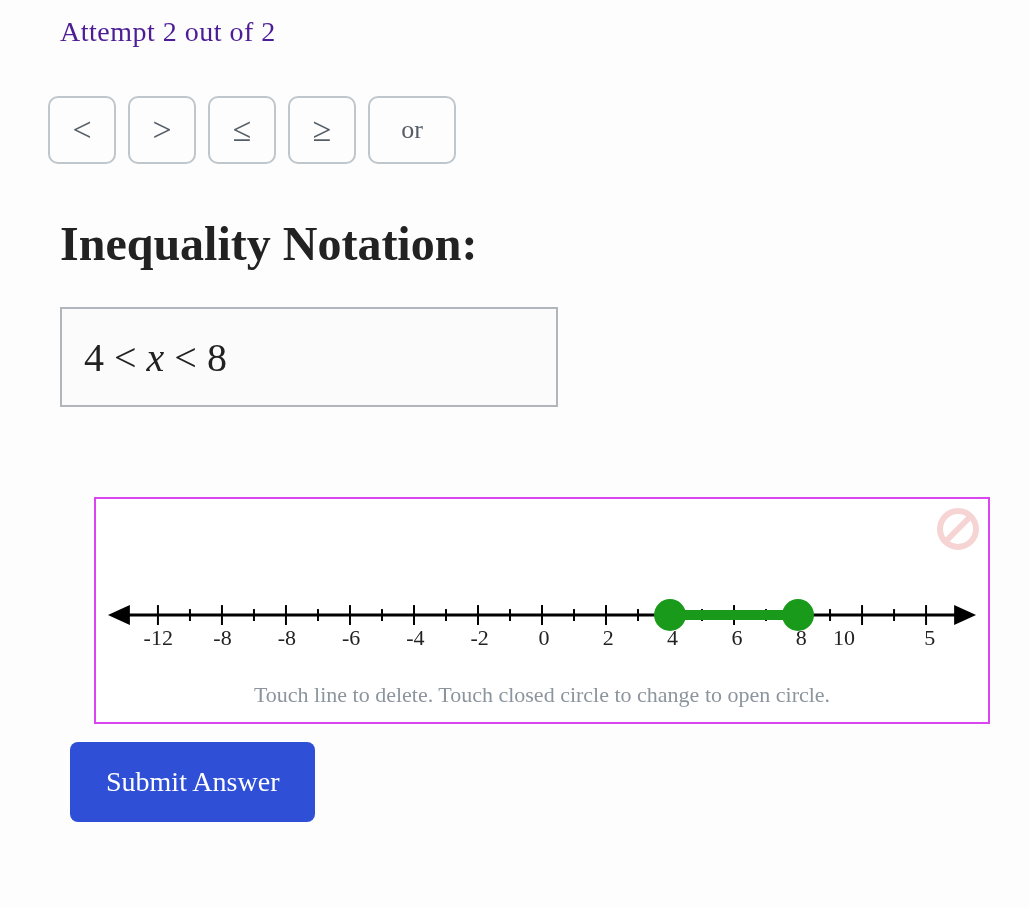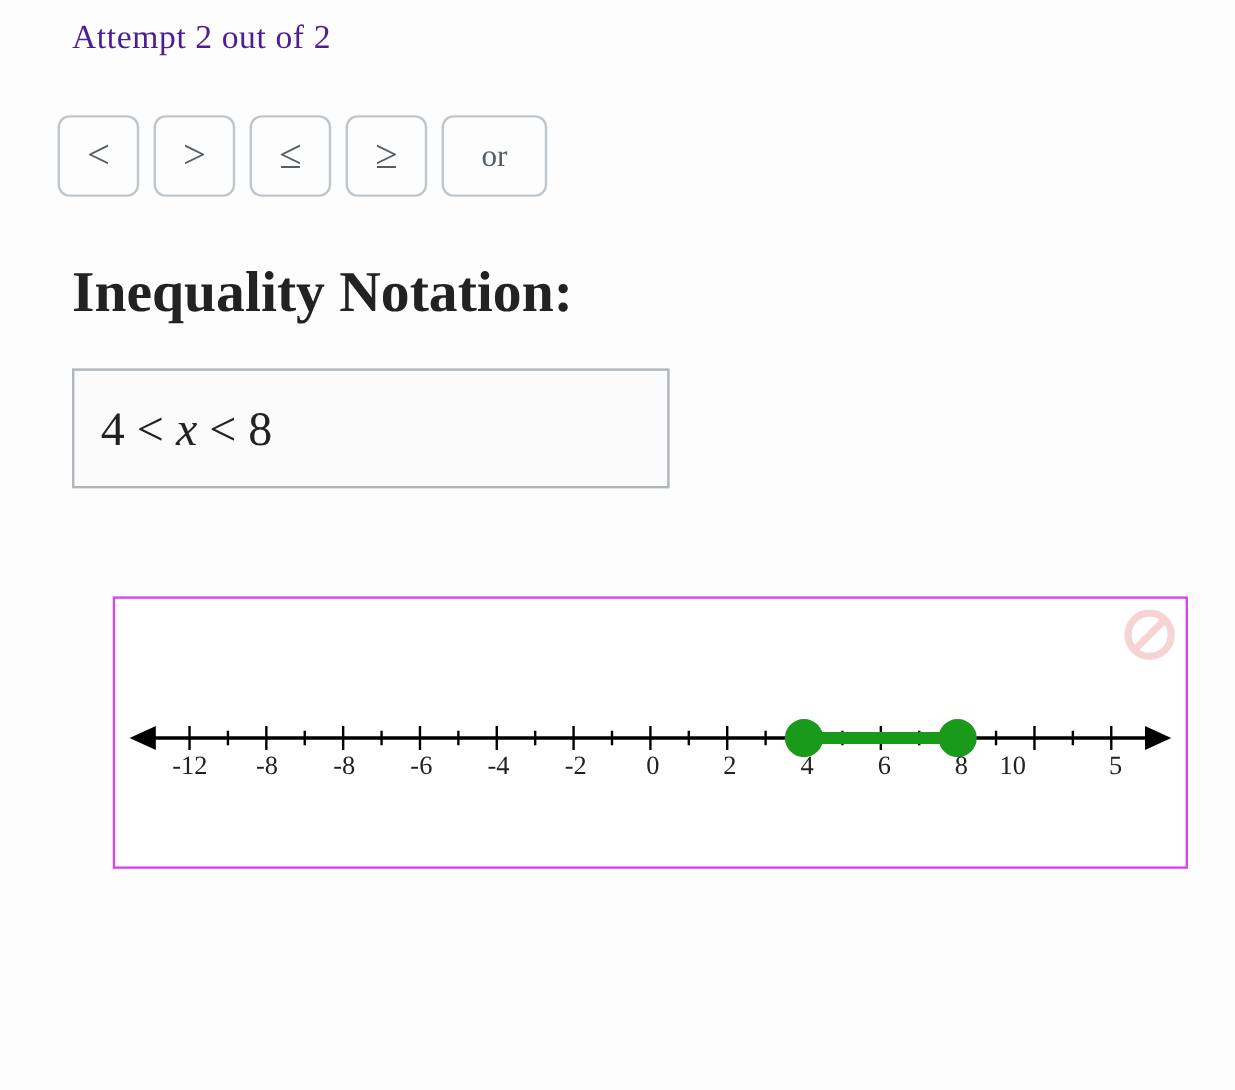--- a/index.html
+++ b/index.html
@@ -214,16 +214,18 @@
         <div class="tick-label" style="left: 383.704px;">-2</div>
         <div class="tick-label" style="left: 448px;">0</div>
         <div class="tick-label" style="left: 512.296px;">2</div>
         <div class="tick-label" style="left: 576.593px;">4</div>
         <div class="tick-label" style="left: 640.889px;">6</div>
         <div class="tick-label" style="left: 705.185px;">8</div>
         <div class="tick-label" style="left: 748px;">10</div>
         <div class="tick-label" style="left: 833.778px;">5</div>
       </div>
 
+    <div class="hint">Touch line to delete. Touch closed circle to change to open circle.</div>
   </div>
 
+  <button class="submit-btn">Submit Answer</button>
 
 </div>
 
 </body></html>

